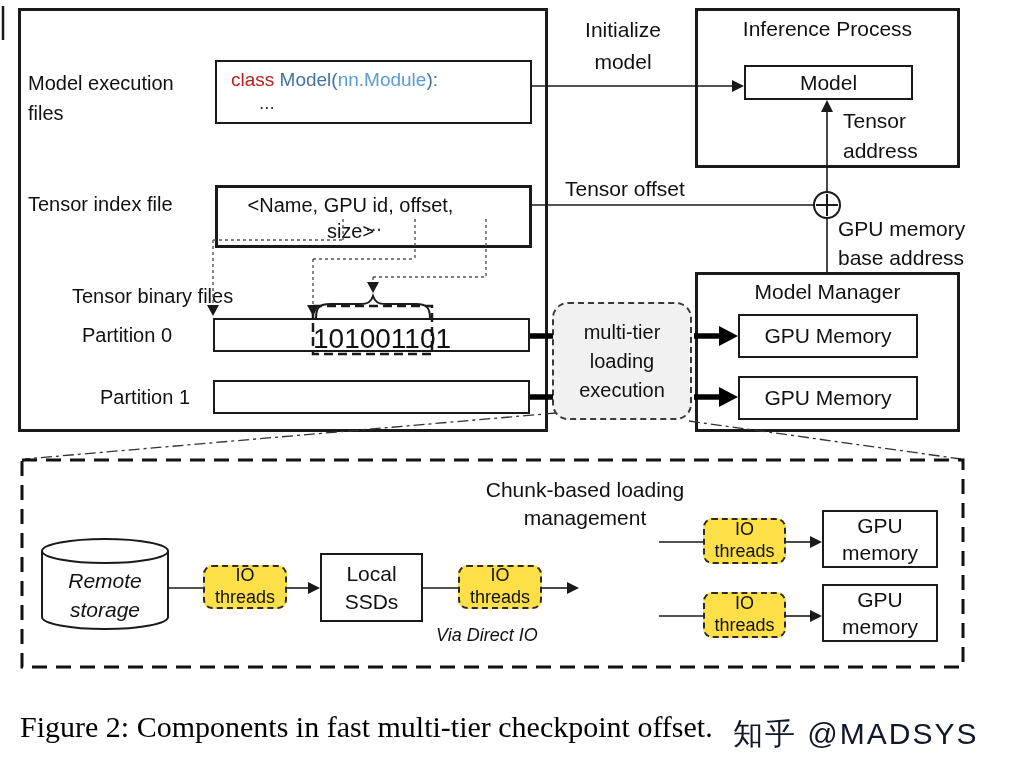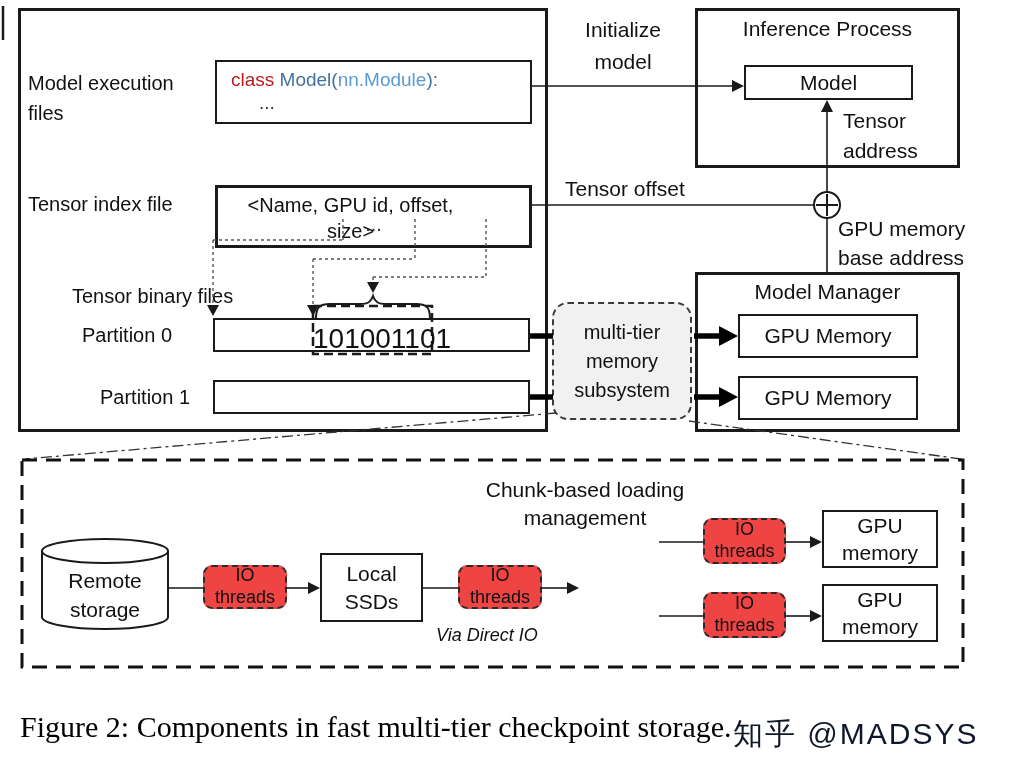--- a/index.html
+++ b/index.html
@@ -7,21 +7,21 @@
         font-family:"Liberation Sans",sans-serif;color:#111;}
   .box{position:absolute;box-sizing:border-box;background:#fff;}
   .b2{border:2px solid #1a1a1a;}
   .b3{border:3px solid #1a1a1a;}
   .lbl{position:absolute;font-size:20px;line-height:1.28;color:#111;}
   .ctr{text-align:center;}
   .blob{position:absolute;box-sizing:border-box;border:2px dashed #3a3a3a;border-radius:16px;
         display:flex;align-items:center;justify-content:center;text-align:center;
         font-size:20px;line-height:1.45;}
   .iobox{position:absolute;box-sizing:border-box;border:2px dashed #2a2a2a;border-radius:9px;
-         background:#ef4444;display:flex;align-items:center;justify-content:center;
+         background:#fde047;display:flex;align-items:center;justify-content:center;
          text-align:center;font-size:18px;line-height:1.2;}
   .flexc{display:flex;align-items:center;justify-content:center;text-align:center;}
   .code{font-size:19px;line-height:1.2;}
   .pinrow{box-sizing:border-box;font-style:italic;font-size:18px;text-align:center;}
   #caption{position:absolute;left:20px;top:710px;width:980px;
            font-family:"Liberation Serif",serif;font-size:30px;color:#000;z-index:6;}
   #watermark{position:absolute;left:733px;top:714px;font-size:30px;letter-spacing:2px;
              z-index:5;white-space:nowrap;}
   svg.overlay{position:absolute;left:0;top:0;z-index:4;pointer-events:none;}
 </style>
@@ -66,26 +66,26 @@
   <div class="lbl" style="left:843px;top:106px;width:100px;line-height:1.45;font-size:21px;">Tensor address</div>
 
   <div class="lbl" style="left:838px;top:214px;width:134px;line-height:1.4;font-size:21px;">GPU memory base address</div>
 
   <div class="box b3" style="left:695px;top:272px;width:265px;height:160px;"></div>
   <div class="lbl ctr" style="left:695px;top:279px;width:265px;font-size:21px;">Model Manager</div>
   <div class="box b2 flexc" style="left:738px;top:314px;width:180px;height:44px;font-size:21px;">GPU Memory</div>
   <div class="box b2 flexc" style="left:738px;top:376px;width:180px;height:44px;font-size:21px;">GPU Memory</div>
 
   <div class="blob" style="left:552px;top:302px;width:140px;height:118px;background:#f1f1f1;">
-    <span style="display:inline-block;width:118px;">multi-tier memory subsystem</span>
+    <span style="display:inline-block;width:118px;">multi-tier loading execution</span>
   </div>
 
   <div class="lbl ctr" style="left:450px;top:476px;width:270px;font-size:21px;line-height:1.35;">Chunk-based loading management</div>
 
-  <div class="lbl ctr" style="left:42px;top:566px;width:126px;line-height:1.4;font-size:21px;z-index:5;">Remote storage</div>
+  <div class="lbl ctr" style="left:42px;top:566px;width:126px;line-height:1.4;font-size:21px;z-index:5;font-style:italic;">Remote storage</div>
 
   <div class="iobox" style="left:203px;top:565px;width:84px;height:44px;">
     <span style="display:inline-block;width:66px;">IO threads</span>
   </div>
 
   <div class="box flexc" style="left:320px;top:553px;width:103px;height:69px;border:2.5px solid #1a1a1a;font-size:21px;line-height:1.3;">
     <span style="display:inline-block;width:64px;">Local SSDs</span>
   </div>
 
   <div class="iobox" style="left:458px;top:565px;width:84px;height:44px;">
@@ -103,21 +103,21 @@
   </div>
 
   <div class="box b2 flexc" style="left:822px;top:510px;width:116px;height:58px;font-size:21px;line-height:1.3;">
     <span style="display:inline-block;width:86px;">GPU memory</span>
   </div>
   <div class="box b2 flexc" style="left:822px;top:584px;width:116px;height:58px;font-size:21px;line-height:1.3;">
     <span style="display:inline-block;width:86px;">GPU memory</span>
   </div>
 
   <div id="watermark" style="color:#0f172a;">知乎 @MADSYS</div>
-  <div id="caption">Figure 2: Components in fast multi-tier checkpoint storage.</div>
+  <div id="caption">Figure 2: Components in fast multi-tier checkpoint offset.</div>
 
   <svg class="overlay" width="1009" height="777" viewBox="0 0 1009 777">
     <g stroke="#1a1a1a" fill="none" stroke-width="1.6">
 
       <path d="M3,6 V40" stroke-width="2.5"></path>
 
       <path d="M532,86 H733"></path>
 
       <path d="M532,205 H814"></path>
 

